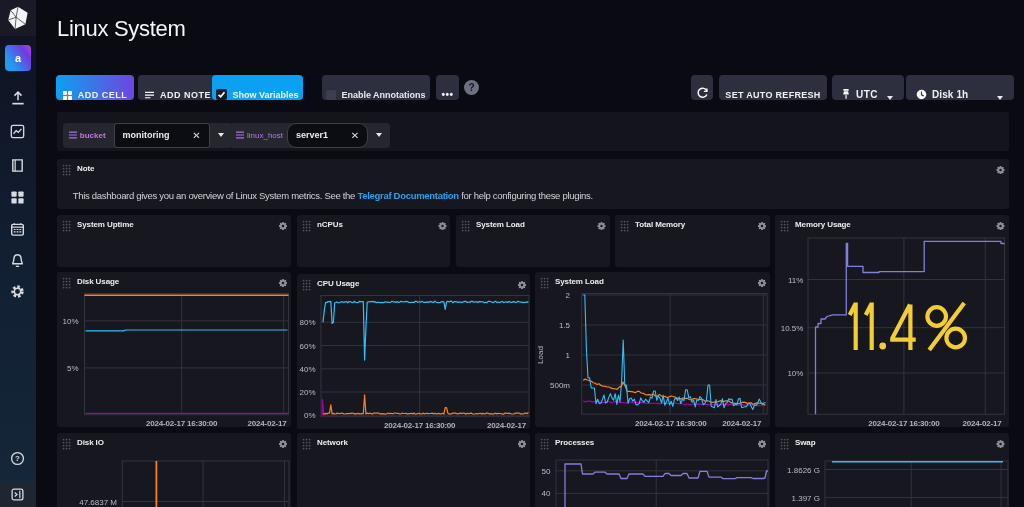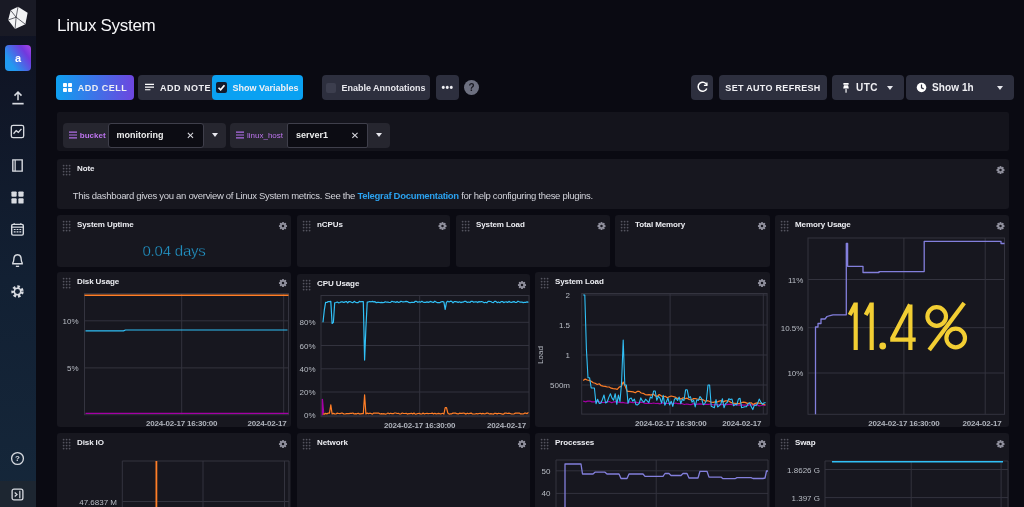--- a/index.html
+++ b/index.html
@@ -2,21 +2,21 @@
 <html><head><meta charset="utf-8"><style>
 *{margin:0;padding:0;box-sizing:border-box}
 html,body{width:1024px;height:507px;overflow:hidden;background:#0a0a12;font-family:"Liberation Sans",sans-serif}
 .abs{position:absolute}
 .cell{position:absolute;background:#17171f;border-radius:3px;overflow:hidden}
 .ct{font:bold 8px "Liberation Sans",sans-serif;fill:#ecedf2;letter-spacing:-.1px}
 .ax{font:8px "Liberation Sans",sans-serif;fill:#b9bdc5}
 .axb{font:bold 8px "Liberation Sans",sans-serif;fill:#aeb2bb;letter-spacing:-.2px}
 .statv{position:absolute;left:0;right:0;text-align:center;font-size:15px;color:#24a0d6;letter-spacing:-.2px;-webkit-text-stroke:.4px #17171f}
 .btn{position:absolute;height:25px;top:75px;border-radius:4px;background:#2d2f3e;color:#f0f0f4;
- font-size:9px;font-weight:bold;letter-spacing:.5px;display:flex;align-items:center;justify-content:center;white-space:nowrap}
+ font-size:9px;font-weight:bold;letter-spacing:.5px;display:flex;align-items:flex-end;justify-content:center;white-space:nowrap}
 .caret{width:0;height:0;border-left:3.5px solid transparent;border-right:3.5px solid transparent;border-top:4.5px solid #e8e8ee}
 </style></head><body>
 <div class="abs" style="left:0;top:0;width:36px;height:507px;background:linear-gradient(180deg,#0f1120 0%,#122033 55%,#15273a 100%)">
 <div class="abs" style="left:0;top:0;width:36px;height:36px;background:#191a25"></div>
 <svg class="abs" style="left:6px;top:6px" width="24" height="24" viewBox="0 0 22 22">
  <polygon points="11,0.8 19.8,6.3 17.8,16.8 8.3,21 2,12.8 4.3,4.0" fill="#f2f3f5"></polygon>
  <g stroke="#141521" stroke-width="0.6" fill="none">
   <path d="M11,0.8 L9.3,10.3 L17.8,16.8 M9.3,10.3 L2,12.8 M4.3,4.0 L9.3,10.3 M9.3,10.3 L8.3,21"></path>
  </g>
     </svg>
@@ -61,21 +61,21 @@
  <circle cx="8" cy="8" r="6.3" fill="none" stroke="#d8dbe1" stroke-width="1.4"></circle>
  <text x="8" y="11" text-anchor="middle" font-size="8.5" font-weight="bold" fill="#d8dbe1" font-family="Liberation Sans">?</text>
     </svg>
     <div class="abs" style="left:0;top:481px;width:36px;height:26px;background:#1d2631"></div>
 <svg class="abs" style="left:11px;top:488px" width="13" height="13" viewBox="0 0 14 14" fill="none" stroke="#d8dbe1" stroke-width="1.4">
  <rect x="1.2" y="1.2" width="11.6" height="11.6" rx="2"></rect>
       <path d="M9.5,3 L9.5,11" stroke-width="1.3"></path>
  <path d="M4,4.8 L6.5,7 L4,9.2" stroke-width="1.3"></path>
     </svg>
 </div>
-<div class="abs" style="left:57px;top:15.5px;font-size:17px;color:#f6f6f8;letter-spacing:-.3px">Linux System</div>
+<div class="abs" style="left:57px;top:15.5px;font-size:22px;color:#f6f6f8;letter-spacing:-.3px">Linux System</div>
 <div class="btn" style="left:56px;width:78px;background:linear-gradient(90deg,#0ea0f0,#6d46df)">
 <svg width="9" height="9" viewBox="0 0 10 10" fill="#fff" style="margin-right:6px">
 <rect x="0" y="0" width="4.4" height="4.4" rx="0.8"></rect>
       <rect x="5.6" y="0" width="4.4" height="4.4" rx="0.8"></rect>
 <rect x="0" y="5.6" width="4.4" height="4.4" rx="0.8"></rect>
       <rect x="5.6" y="5.6" width="4.4" height="4.4" rx="0.8"></rect>
     </svg>ADD CELL</div>
 <div class="btn" style="left:138px;width:80px">
 <svg width="9" height="9" viewBox="0 0 10 10" stroke="#fff" stroke-width="1.3" style="margin-right:6px">
 <path d="M0,1.5 L10,1.5 M0,4.5 L10,4.5 M0,7.5 L6,7.5"></path>
@@ -104,47 +104,47 @@
       <rect x="4.9" y="7" width="1.3" height="4.3" rx="0.6"></rect>
     </svg>
 <span style="font-size:10px">UTC</span>
     <div class="caret" style="position:absolute;right:11px"></div>
   </div>
 <div class="btn" style="left:906px;width:108px;justify-content:flex-start;padding-left:10px">
 <svg width="11" height="11" viewBox="0 0 12 12" style="margin-right:5px">
 <circle cx="6" cy="6" r="5.2" fill="#fff"></circle>
       <path d="M6,2.8 L6,6.3 L8.4,7.5" stroke="#2d2f3e" stroke-width="1.3" fill="none"></path>
     </svg>
-<span style="font-size:10px;letter-spacing:.1px">Show 1h</span>
+<span style="font-size:10px;letter-spacing:.1px">Disk 1h</span>
     <div class="caret" style="position:absolute;right:11px"></div>
   </div>
 <div class="abs" style="left:57px;top:111.5px;width:951.5px;height:39.5px;background:#14141c;border-radius:2px"></div>
 <div class="abs" style="left:62.8px;top:123px;height:24.5px;border-radius:4px;background:#26262f;display:flex;align-items:center;white-space:nowrap">
-<div style="display:flex;align-items:center;padding:0 2px 0 6px">
+<div style="display:flex;align-items:center;padding:0 8px 0 6px">
       <svg width="8" height="8" viewBox="0 0 10 9" stroke="#b06ee8" stroke-width="1.5" style="margin-right:3px">
         <path d="M0,1 L10,1 M0,4.5 L10,4.5 M0,8 L10,8"></path>
       </svg>
       <span style="color:#bd74ee;font-size:8px;font-weight:bold">bucket</span>
     </div>
 <div style="width:96px;height:24.5px;background:#0c0c13;border:1px solid #3f3f4b;border-radius:3px;display:flex;align-items:center;padding:0 8px;justify-content:space-between">
 <span style="color:#eceded;font-size:9px;font-weight:bold">monitoring</span>
       <span style="color:#dcdce2;font-size:10px">✕</span>
     </div>
 <div style="width:22px;display:flex;justify-content:center;align-items:center;height:24.5px">
       <div class="caret"></div>
     </div>
 </div>
 <div class="abs" style="left:230px;top:123px;height:24.5px;border-radius:4px;background:#26262f;display:flex;align-items:center;white-space:nowrap">
 <div style="display:flex;align-items:center;padding:0 4px 0 6px">
       <svg width="8" height="8" viewBox="0 0 10 9" stroke="#b06ee8" stroke-width="1.5" style="margin-right:3px">
         <path d="M0,1 L10,1 M0,4.5 L10,4.5 M0,8 L10,8"></path>
       </svg>
       <span style="color:#bd74ee;font-size:8px;font-weight:normal">linux_host</span>
     </div>
-<div style="width:81px;height:24.5px;background:#0c0c13;border:1px solid #3f3f4b;border-radius:2px;display:flex;align-items:center;padding:0 8px;justify-content:space-between">
+<div style="width:81px;height:24.5px;background:#0c0c13;border:1px solid #3f3f4b;border-radius:9px;display:flex;align-items:center;padding:0 8px;justify-content:space-between">
 <span style="color:#eceded;font-size:9px;font-weight:bold">server1</span>
       <span style="color:#dcdce2;font-size:10px">✕</span>
     </div>
 <div style="width:22px;display:flex;justify-content:center;align-items:center;height:24.5px">
       <div class="caret"></div>
     </div>
 </div>
 <div class="cell" style="left:57px;top:159px;width:951.5px;height:49.5px">
     <svg class="abs" style="left:0;top:0" width="951.5" height="18" viewBox="0 0 951.5 18">
       <circle cx="6.6" cy="6.6" r="0.9" fill="#54545f"></circle>
@@ -188,21 +188,20 @@
       <text x="20" y="12.3" class="ct">System Uptime</text>
       <g fill="#8f8f9c" transform="translate(226,11)">
         <rect x="-1.05" y="-4.1" width="2.1" height="8.2" rx="0.9" transform="rotate(0)"></rect>
         <rect x="-1.05" y="-4.1" width="2.1" height="8.2" rx="0.9" transform="rotate(45)"></rect>
         <rect x="-1.05" y="-4.1" width="2.1" height="8.2" rx="0.9" transform="rotate(90)"></rect>
         <rect x="-1.05" y="-4.1" width="2.1" height="8.2" rx="0.9" transform="rotate(135)"></rect>
         <circle r="2.7"></circle>
         <circle r="1.25" fill="#17171f"></circle>
       </g>
     </svg>
-    <div class="statv" style="top:27px">0.04&nbsp;days</div>
   </div>
 <div class="cell" style="left:296.5px;top:215px;width:153.5px;height:52px">
     <svg class="abs" style="left:0;top:0" width="153.5" height="18" viewBox="0 0 153.5 18">
       <circle cx="6.6" cy="6.6" r="0.9" fill="#54545f"></circle>
       <circle cx="9.6" cy="6.6" r="0.9" fill="#54545f"></circle>
       <circle cx="12.6" cy="6.6" r="0.9" fill="#54545f"></circle>
       <circle cx="6.6" cy="9.6" r="0.9" fill="#54545f"></circle>
       <circle cx="9.6" cy="9.6" r="0.9" fill="#54545f"></circle>
       <circle cx="12.6" cy="9.6" r="0.9" fill="#54545f"></circle>
       <circle cx="6.6" cy="12.6" r="0.9" fill="#54545f"></circle>

